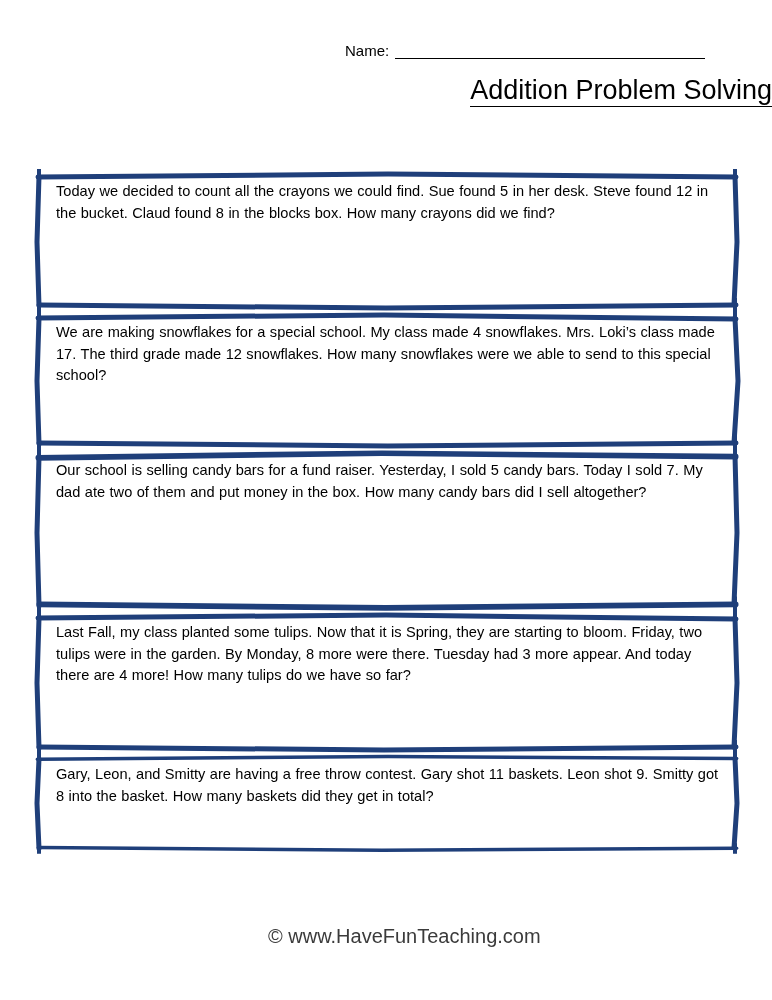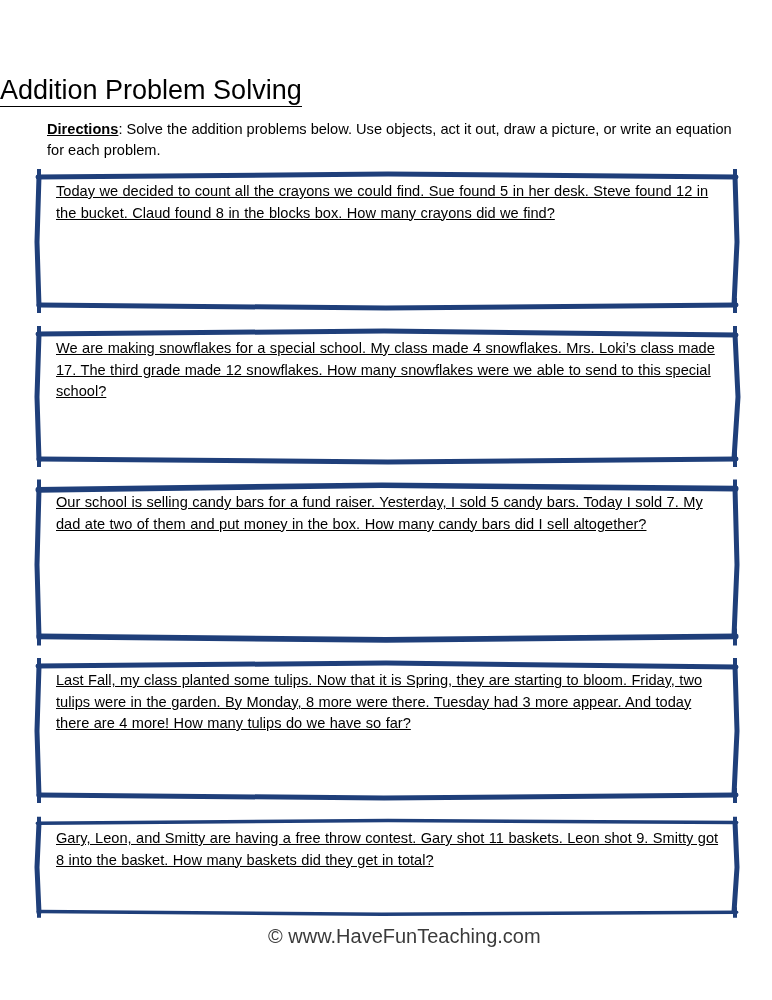--- a/index.html
+++ b/index.html
@@ -40,21 +40,21 @@
     flex: 1 1 auto;
     border-bottom: 1.6px solid #000;
     height: 13px;
   }
 
   .title {
     position: absolute;
     top: 74px;
     left: 0;
     width: 772px;
-    text-align: left;
+    text-align: right;
     font-size: 27px;
     line-height: 32px;
     letter-spacing: 0px;
   }
   .title span {
     border-bottom: 1.8px solid #000;
     padding-bottom: 1px;
   }
 
   .directions {
@@ -72,23 +72,22 @@
 
   
   .boxes {
     position: absolute;
     top: 172px;
     left: 36px;
     width: 702px;
   }
   .pbox {
     position: relative;
-    margin-bottom: 20px;
+    margin-bottom: 4px;
     box-sizing: border-box;
-    text-decoration: underline;
   }
   .pbox-inner {
     position: relative;
     z-index: 2;
     padding: 9px 16px 6px 20px;
     font-size: 14.6px;
     line-height: 21.5px;
   }
   .ptext {
     margin: 0;
@@ -125,28 +124,29 @@
   .footer .inner {
     display: inline-block;
     margin-left: 260px;
   }
 </style>
 </head>
 <body>
 
 <div class="page">
 
+  <div class="name-row">
+    <div class="name-label">Name:</div>
+    <div class="name-line"></div>
+  </div>
 
   <div class="title">
     <span>Addition Problem Solving</span>
   </div>
 
-  <div class="directions">
-    <span class="dir-word">Directions</span><span>:  Solve the addition problems below.  Use objects, act it out, draw a picture, or write an equation for each problem.</span>
-  </div>
 
   <div class="boxes">
 
     <div class="pbox" style="height:137px">
       <div class="frame">
         <svg viewBox="0 0 702 137" preserveAspectRatio="none">
           <path d="M2,5 L352,2 L700,5" stroke="#1f3f7a" stroke-width="5" fill="none" stroke-linecap="round"></path>
           <path d="M699,4 L701,70 L698,133" stroke="#1f3f7a" stroke-width="5" fill="none" stroke-linecap="round"></path>
           <path d="M700,133 L350,136 L3,133" stroke="#1f3f7a" stroke-width="5" fill="none" stroke-linecap="round"></path>
           <path d="M3,4 L1,70 L3,134" stroke="#1f3f7a" stroke-width="5" fill="none" stroke-linecap="round"></path>

